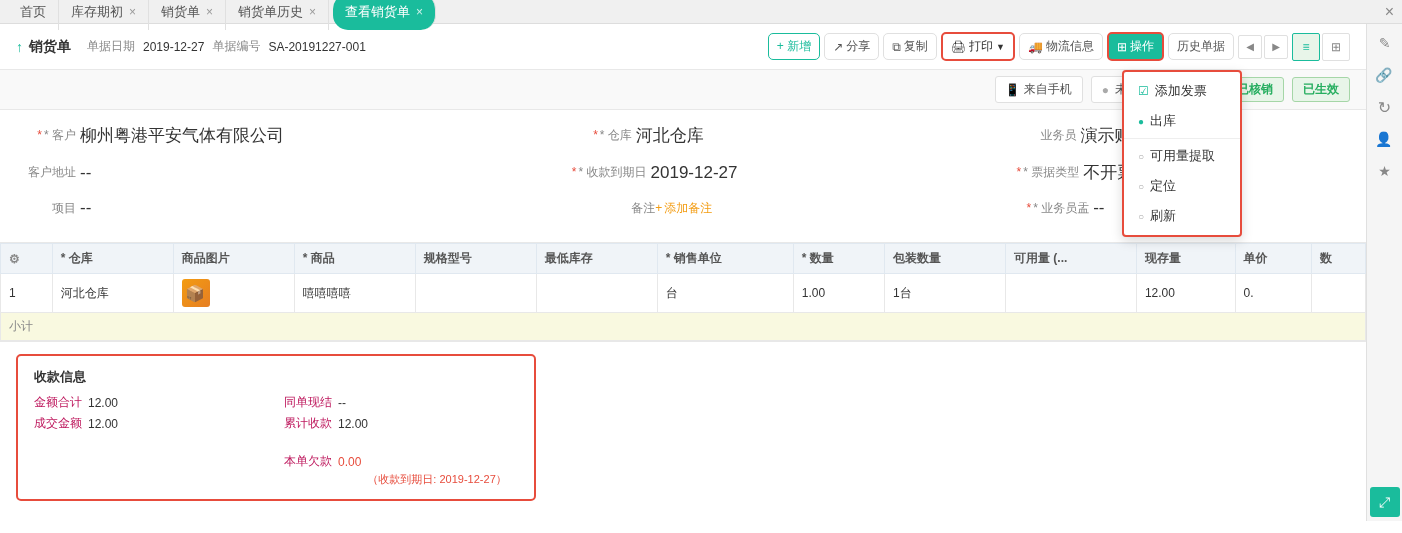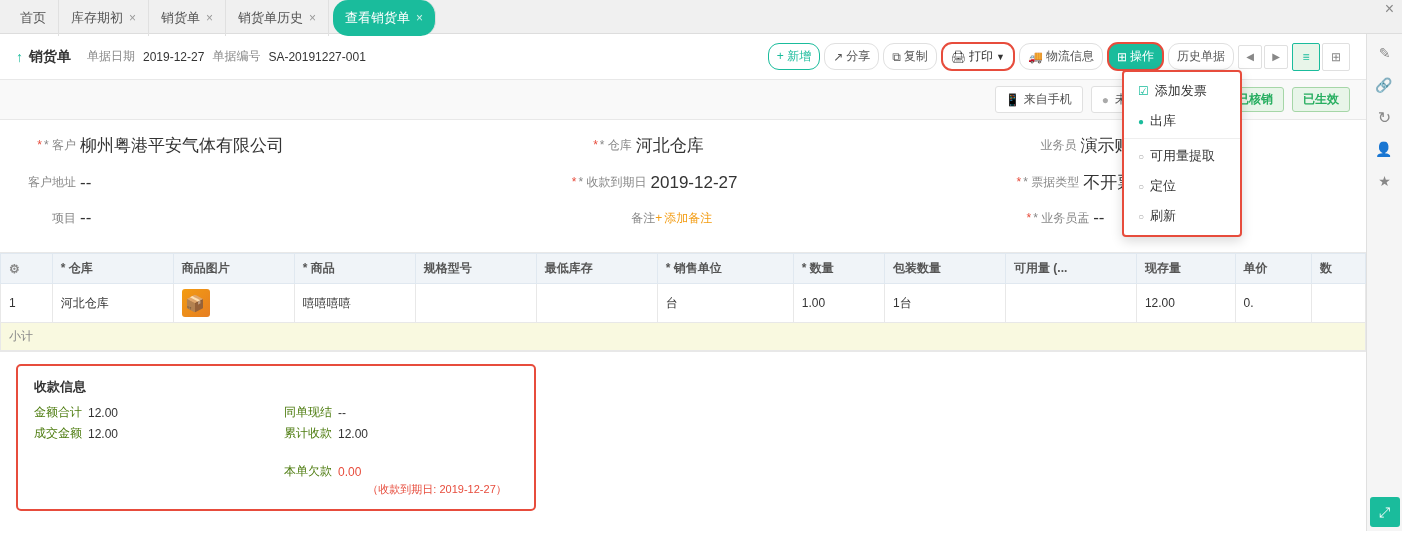--- a/index.html
+++ b/index.html
@@ -1,21 +1,21 @@
 <!DOCTYPE html>
 <html><head>
   <meta charset="utf-8">
   <style>
     * { box-sizing: border-box; margin: 0; padding: 0; }
     body { font-family: "Microsoft YaHei", "PingFang SC", Arial, sans-serif; font-size: 13px; background: #f5f5f5; color: #333; }
 
     
     .tab-bar {
-      display: flex; background: #f0f0f0; border-bottom: 1px solid #ddd;
-      padding: 0 8px; height: 34px; position: relative;
+      display: flex; align-items: center; background: #f0f0f0; border-bottom: 1px solid #ddd;
+      padding: 0 8px; height: 24px; position: relative;
     }
     .tab {
       display: flex; align-items: center; padding: 0 12px; height: 36px;
       cursor: pointer; white-space: nowrap; font-size: 13px; color: #555;
       border-right: 1px solid #e0e0e0;
     }
     .tab .close-icon { margin-left: 6px; color: #999; font-size: 12px; cursor: pointer; }
     .tab.active-green { background: #1abc9c; color: #fff; border-radius: 15px; margin-left: 4px; }
     .tab.active-green .close-icon { color: rgba(255,255,255,0.8); }
     .tab-bar-close { margin-left: auto; font-size: 16px; color: #888; cursor: pointer; }
@@ -38,21 +38,21 @@
     .doc-meta { display: flex; align-items: center; gap: 8px; color: #555; font-size: 12px; justify-content: space-between; }
     .doc-meta-label { color: #888; }
     .doc-meta-value { color: #333; }
 
     
     .toolbar {
       display: flex; align-items: center; gap: 4px;
     }
     .toolbar-btn {
       display: flex; align-items: center; gap: 3px;
-      padding: 4px 8px; border: 1px solid #e0e0e0; border-radius: 11px;
+      padding: 4px 8px; border: 1px solid #e0e0e0; border-radius: 5px;
       background: #fff; cursor: pointer; font-size: 12px; color: #555;
       white-space: nowrap;
       text-align: right;
     }
     .toolbar-btn.active { background: #1abc9c; color: #fff; border-color: #1abc9c; }
     .toolbar-btn.highlight { background: #e74c3c; color: #fff; border-color: #e74c3c; border: 2px solid #e74c3c; }
 
     
     .action-area {
       display: flex; align-items: center; padding: 6px 16px;
@@ -103,21 +103,21 @@
     }
 
     
     .bottom-info {
       padding: 12px 16px; border: 2px solid #e74c3c; border-radius: 5px;
       margin: 12px 16px; max-width: 520px;
     }
     .bottom-info-title { font-weight: 600; font-size: 13px; margin-bottom: 8px; }
     .info-grid { display: grid; grid-template-columns: 1fr 1fr; gap: 4px 16px; }
     .info-row { display: flex; align-items: center; gap: 6px; font-size: 12px; }
-    .info-label { color: #4d7c0f; white-space: nowrap; }
+    .info-label { color: #be185d; white-space: nowrap; }
     .info-value { color: #333; }
     .info-value.red { color: #e74c3c; }
 
     
     .right-sidebar {
       width: 36px; background: #f5f5f5; border-left: 1px solid #e0e0e0;
       display: flex; flex-direction: column; align-items: center; padding: 4px 0; gap: 2px;
     }
     .sidebar-icon {
       width: 30px; height: 30px; display: flex; align-items: center; justify-content: center;

